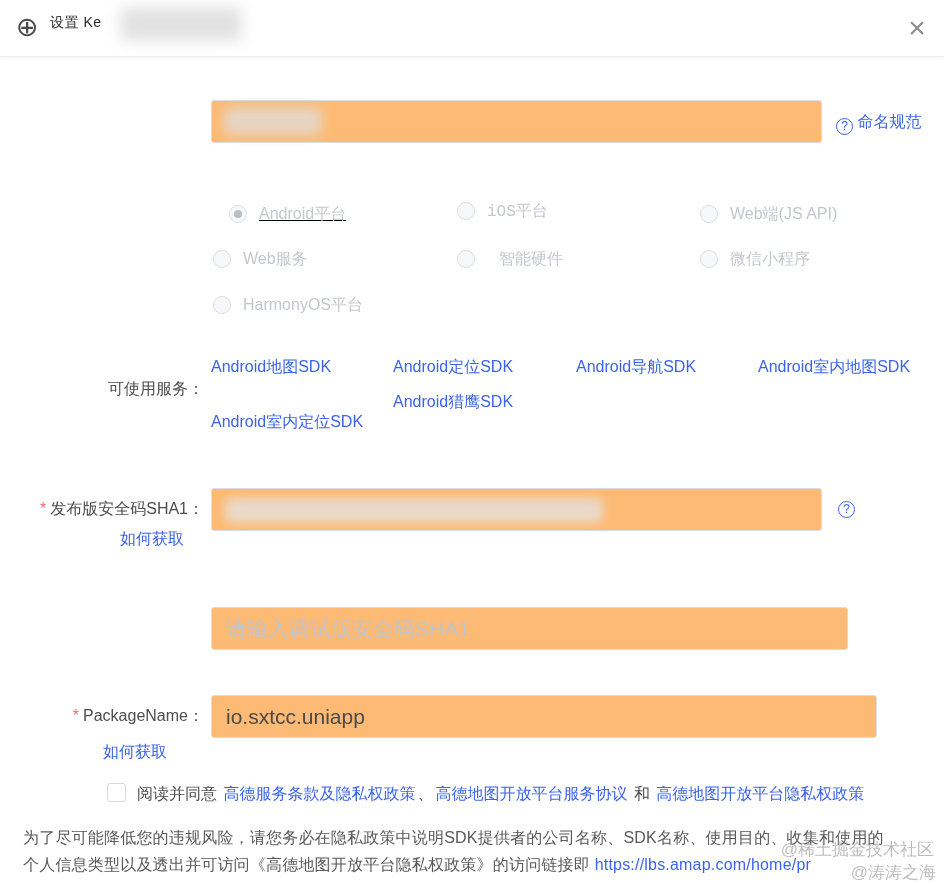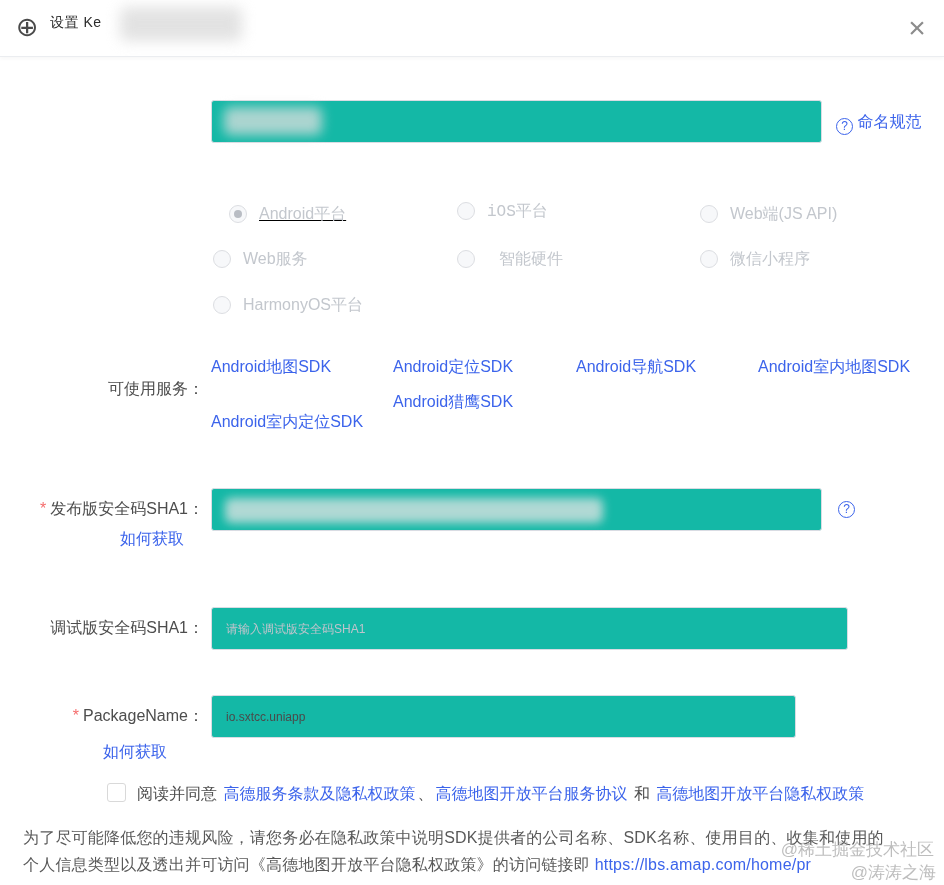--- a/index.html
+++ b/index.html
@@ -14,22 +14,22 @@
   .hdr-title { position:absolute; left:50px; top:14px; font-size:14px; color:#2b2b2b; letter-spacing:.5px; }
   .blur-blob { position:absolute; background:#d9d9d9; filter:blur(7px); opacity:.75; border-radius:6px; }
   .blob-title { left:120px; top:7px; width:122px; height:34px; }
   .close-x { position:absolute; right:10px; top:6px; font-size:30px; color:#8c8c8c; cursor:pointer;
              width:34px; height:44px; text-align:center; line-height:44px; }
 
   
   .flabel { position:absolute; left:0; width:204px; text-align:right; font-size:16px; color:#4d4d4d; white-space:nowrap; }
   .req { color:#f56c6c; margin-right:4px; font-size:16px; }
 
-  .tinput { position:absolute; height:43px; background:#14b8a6; border:1px solid #d9dce3; border-radius:3px;
-            font-size:12px; color:#4a4a4a; padding:0 14px; font-family:"Liberation Sans","DejaVu Sans",sans-serif; }
+  .tinput { position:absolute; height:43px; background:#fdba74; border:1px solid #d9dce3; border-radius:3px;
+            font-size:21px; color:#4a4a4a; padding:0 14px; font-family:"Liberation Sans","DejaVu Sans",sans-serif; }
   .tinput::placeholder { color:#c0c4cc; }
   a.lnk { color:#3c64eb; text-decoration:none; font-size:16px; white-space:nowrap; cursor:pointer; }
 
   .qcirc { display:inline-block; width:17px; height:17px; border:1px solid #3c64eb; border-radius:50%;
            color:#3c64eb; font-size:12px; line-height:15px; text-align:center; vertical-align:-3px; }
 
   
   .radio { position:absolute; height:20px; display:flex; align-items:center; cursor:not-allowed; }
   .rdot { width:18px; height:18px; border:1px solid #dcdee2; border-radius:50%; background:#f7f8fa;
           display:inline-block; position:relative; }
@@ -109,25 +109,24 @@
   <a class="lnk svc" style="left:758px; top:357px;text-align:right;">Android室内地图SDK</a>
   <a class="lnk svc" style="left:211px; top:412px;">Android室内定位SDK</a>
   <a class="lnk svc" style="left:393px; top:392px;">Android猎鹰SDK</a>
 
   <div class="flabel" style="top:499px;"><span class="req">*</span><span>发布版安全码SHA1：</span></div>
   <input class="tinput" style="left: 211px; top: 488px; width: 611px;" type="text">
   <div class="blur-blob" style="left:225px; top:498px; width:378px; height:25px; background:#e4e4e4; filter:blur(5px);"></div>
   <span class="qcirc" style="position:absolute; left:838px; top:501px;">?</span>
   <a class="howlnk" style="left:120px; top:529px;">如何获取</a>
 
-  <div class="flabel" style="top:618px;">调试版安全码SHA1：</div>
   <input class="tinput" style="left: 211px; top: 607px; width: 637px;" type="text" placeholder="请输入调试版安全码SHA1">
 
   <div class="flabel" style="top:706px;padding-left:20px;"><span class="req">*</span><span>PackageName：</span></div>
-  <input class="tinput" style="left: 211px; top: 695px; width: 585px;" type="text" value="io.sxtcc.uniapp">
+  <input class="tinput" style="left: 211px; top: 695px; width: 666px;" type="text" value="io.sxtcc.uniapp">
   <a class="howlnk" style="left:103px; top:742px;">如何获取</a>
 
   <div class="chkbox"></div>
   <div class="agree"><span>阅读并同意</span>
     <a class="lnk">高德服务条款及隐私权政策</a><span>、</span><a class="lnk">高德地图开放平台服务协议</a>
     <span>和</span>
     <a class="lnk">高德地图开放平台隐私权政策</a>
   </div>
 
   <div class="notice" style="top:828px;">为了尽可能降低您的违规风险，请您务必在隐私政策中说明SDK提供者的公司名称、SDK名称、使用目的、收集和使用的</div>

